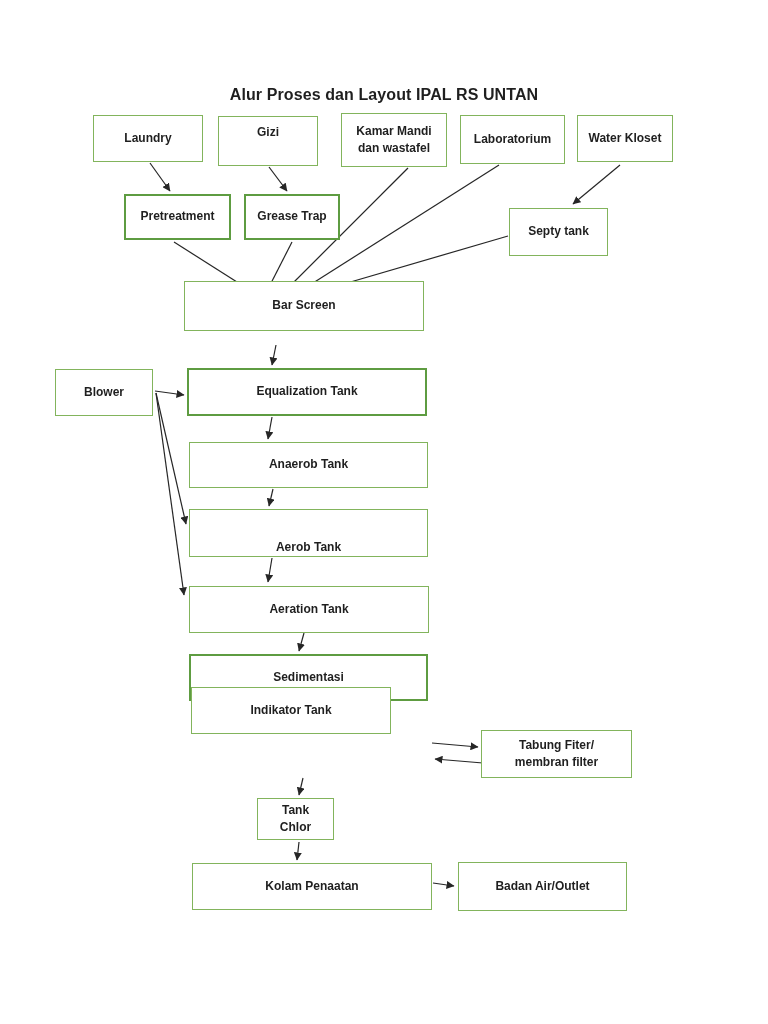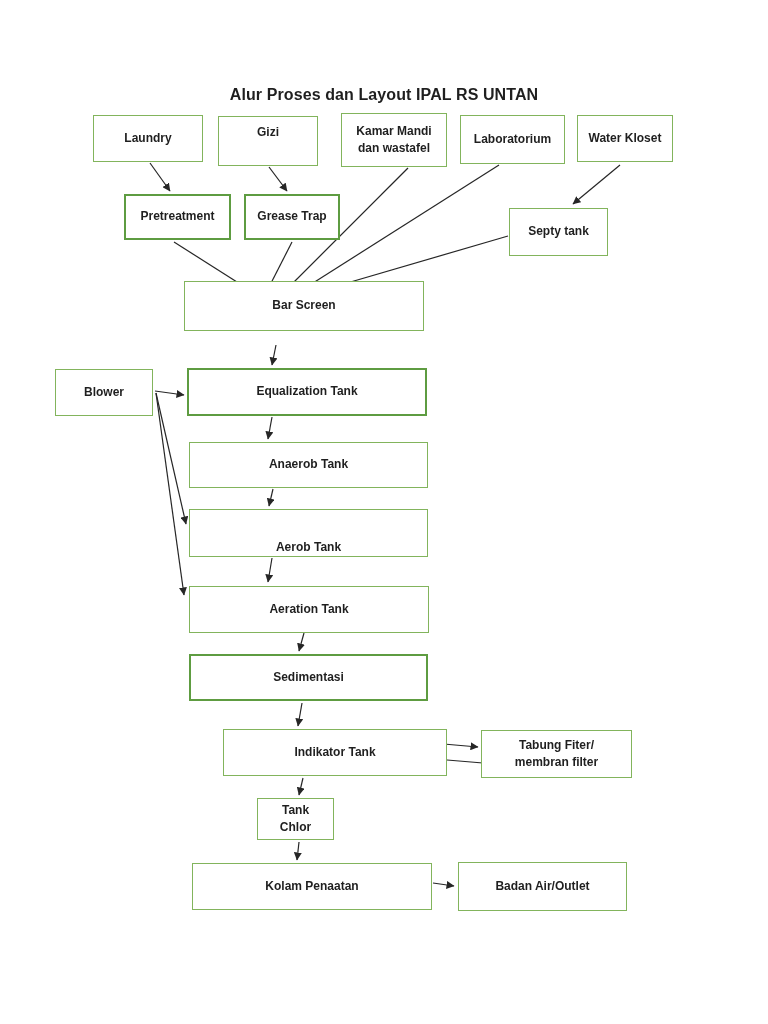--- a/index.html
+++ b/index.html
@@ -128,21 +128,21 @@
       </div>
       <div class="node" style="left: 189px; top: 509px; width: 239px; height: 48px; border: 1.5px solid rgb(130, 180, 92); align-items: flex-end;">
         <div class="label">Aerob Tank</div>
       </div>
       <div class="node" style="left: 189px; top: 586px; width: 240px; height: 47px; border: 1.5px solid rgb(130, 180, 92);">
         <div class="label">Aeration Tank</div>
       </div>
       <div class="node" style="left: 189px; top: 654px; width: 239px; height: 47px; border: 2.5px solid rgb(94, 156, 65);">
         <div class="label">Sedimentasi</div>
       </div>
-      <div class="node" style="left: 191px; top: 729px; width: 224px; height: 47px; border: 1.5px solid rgb(130, 180, 92); margin-left: 32px;">
+      <div class="node" style="left: 191px; top: 687px; width: 200px; height: 47px; border: 1.5px solid rgb(130, 180, 92);">
         <div class="label">Indikator Tank</div>
       </div>
       <div class="node" style="left: 481px; top: 730px; width: 151px; height: 48px; border: 1.5px solid rgb(130, 180, 92);">
         <div class="label">Tabung Fiter/
 membran filter</div>
       </div>
       <div class="node" style="left: 257px; top: 798px; width: 77px; height: 42px; border: 1.5px solid rgb(130, 180, 92);">
         <div class="label">Tank
 Chlor</div>
       </div>

